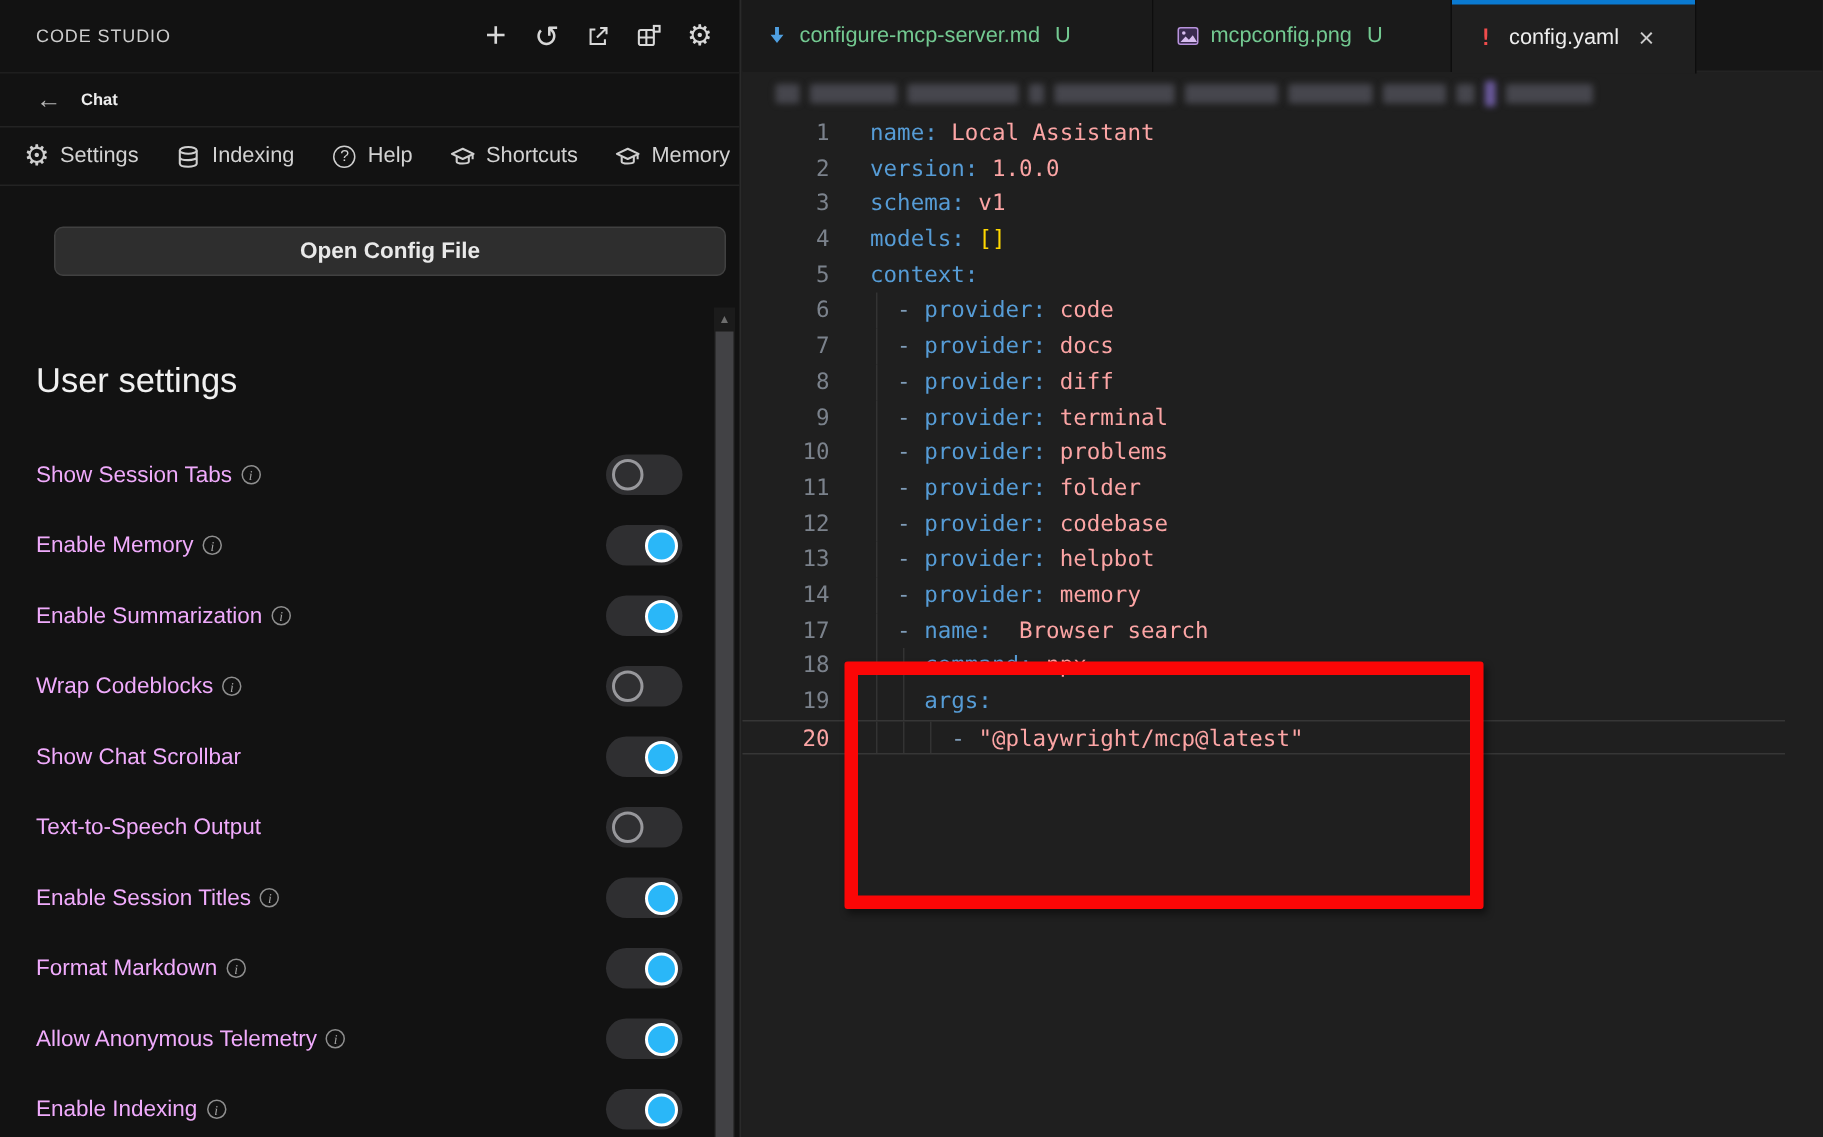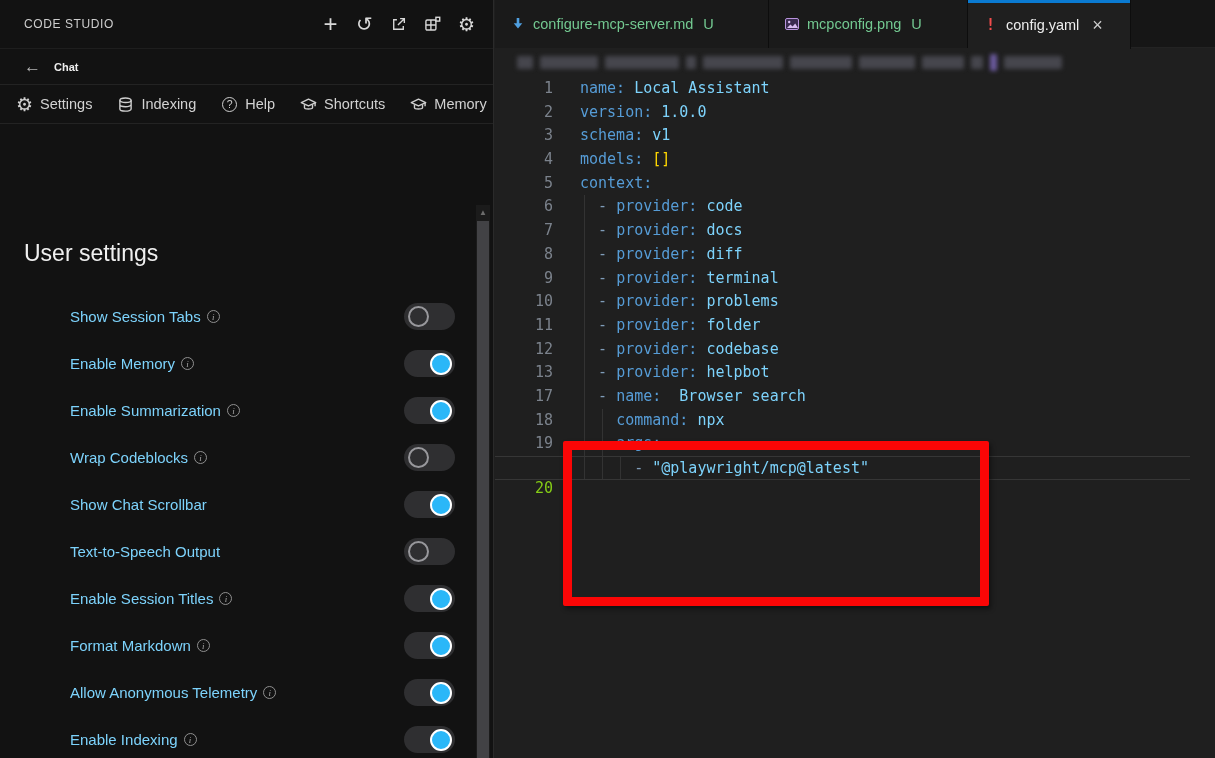--- a/index.html
+++ b/index.html
@@ -28,21 +28,21 @@
   .qmark { width:15px; height:15px; border:1.2px solid #cfcfcf; border-radius:50%;
     font-size:10.5px; display:flex; align-items:center; justify-content:center; }
   .open-config { position:absolute; top:151px; left:36px; width:448px; height:33px;
     background:#2e2e2e; border:1px solid #414141; border-radius:6px; color:#e9e9e9;
     font-weight:bold; font-size:15px; display:flex; align-items:center; justify-content:center;
     cursor:pointer; font-family:inherit; }
   .section-title { position:absolute; top:240px; left:24px; font-size:23px;
     font-weight:normal; color:#f0f0f0; }
   .settings-list { position:absolute; top:293px; left:24px; width:431px; }
   .setting-row { height:47px; display:flex; align-items:center; }
-  .setting-label { font-size:15px; color:#7dd3fc;margin-left:46px; }
+  .setting-label { font-size:15px; color:#f0abfc; }
   .info-icon { display:inline-flex; width:13px; height:13px; border:1px solid #8f8f8f;
     border-radius:50%; color:#a5a5a5; font-size:9px; align-items:center; justify-content:center;
     margin-left:6px; vertical-align:7px; font-style:italic; font-family:"Liberation Serif",serif; }
   .toggle { margin-left:auto; width:51px; height:27px; border-radius:14px;
     background:#2f2f31; position:relative; cursor:pointer; flex:none; }
   .knob { position:absolute; top:3px; left:4px; width:21px; height:21px; border-radius:50%;
     border:2px solid #98989c; background:transparent; }
   .toggle.on .knob { left:auto; right:3px; top:2.5px; width:22px; height:22px;
     background:#2ab7f8; border:2.5px solid #ffffff; }
   .sb-scroll { position:absolute; right:3px; top:205px; bottom:0; width:14px; background:#1b1b1b; }
@@ -71,23 +71,23 @@
   .bc-block.purple { background:#6b5a9e; height:17px; width:7px; }
   .hint { padding-left:85px; height:22px; line-height:20px; color:#999999; font-size:13.5px; }
 
   .code { position:relative; font-family:"DejaVu Sans Mono",monospace; font-size:15px;
     padding-right:25px; }
   .cl { display:flex; height:23.7px; line-height:23.7px; white-space:pre; }
   .cl .ln { width:58px; text-align:right; color:#7b828c; flex:none;
     font-family:"DejaVu Sans Mono",monospace; }
   .cl .ct { padding-left:27px; position:relative; flex:1; }
   .cl.cur { border-top:1px solid #363636; border-bottom:1px solid #363636; }
-  .cl.cur .ln { color:#84cc16;margin-top:20px; }
+  .cl.cur .ln { color:#fca5a5; }
   .guide { position:absolute; top:0; bottom:0; width:1px; background:#333333; }
-  .tk-k { color:#569cd6; } .tk-s { color:#7dd3fc; } .tk-b { color:#ffd700; }
+  .tk-k { color:#569cd6; } .tk-s { color:#fca5a5; } .tk-b { color:#ffd700; }
   .tk-p { color:#7f9cb8; } .tk-n { color:#d4d4d4; }
 
   .hlbox { position:absolute; left:68px; top:441px; width:426px; height:165px;
     border:9px solid #fb0606; pointer-events:none; z-index:5; border-radius:2px;
     box-shadow:2px 3px 5px rgba(0,0,0,.45); }
 </style>
 </head>
 <body>
 
 <div class="sidebar">
@@ -157,20 +157,21 @@
         <span class="nicon">
           <svg width="17" height="17" viewBox="0 0 16 16" fill="none" stroke-width="1.3">
             <path d="M8 3 1.2 6.2 8 9.4l6.8-3.2z" stroke="currentColor" stroke-linejoin="round"></path>
             <path d="M4.2 8v3.1c0 1.5 7.6 1.5 7.6 0V8M14.2 6.6v3" stroke="currentColor"></path>
           </svg>
         </span>
         <span>Memory</span>
       </span>
     </div>
 
+  <button class="open-config">Open Config File</button>
 
   <div class="section-title">User settings</div>
 
   <div class="settings-list">
       <div class="setting-row">
         <span class="setting-label">Show Session Tabs</span>
         <span class="info-icon">i</span>
         <span class="toggle">
           <span class="knob"></span>
         </span>
@@ -294,19 +295,20 @@
       <div class="cl"><span class="ln">4</span><span class="ct"><span class="tk-k">models:</span><span class="tk-n"> </span><span class="tk-b">[]</span></span></div>
       <div class="cl"><span class="ln">5</span><span class="ct"><span class="tk-k">context:</span></span></div>
       <div class="cl"><span class="ln">6</span><span class="ct"><span class="guide" style="left:31px"></span><span class="tk-p">  - </span><span class="tk-k">provider:</span><span class="tk-s"> code</span></span></div>
       <div class="cl"><span class="ln">7</span><span class="ct"><span class="guide" style="left:31px"></span><span class="tk-p">  - </span><span class="tk-k">provider:</span><span class="tk-s"> docs</span></span></div>
       <div class="cl"><span class="ln">8</span><span class="ct"><span class="guide" style="left:31px"></span><span class="tk-p">  - </span><span class="tk-k">provider:</span><span class="tk-s"> diff</span></span></div>
       <div class="cl"><span class="ln">9</span><span class="ct"><span class="guide" style="left:31px"></span><span class="tk-p">  - </span><span class="tk-k">provider:</span><span class="tk-s"> terminal</span></span></div>
       <div class="cl"><span class="ln">10</span><span class="ct"><span class="guide" style="left:31px"></span><span class="tk-p">  - </span><span class="tk-k">provider:</span><span class="tk-s"> problems</span></span></div>
       <div class="cl"><span class="ln">11</span><span class="ct"><span class="guide" style="left:31px"></span><span class="tk-p">  - </span><span class="tk-k">provider:</span><span class="tk-s"> folder</span></span></div>
       <div class="cl"><span class="ln">12</span><span class="ct"><span class="guide" style="left:31px"></span><span class="tk-p">  - </span><span class="tk-k">provider:</span><span class="tk-s"> codebase</span></span></div>
       <div class="cl"><span class="ln">13</span><span class="ct"><span class="guide" style="left:31px"></span><span class="tk-p">  - </span><span class="tk-k">provider:</span><span class="tk-s"> helpbot</span></span></div>
+      <div class="cl"><span class="ln">14</span><span class="ct"><span class="guide" style="left:31px"></span><span class="tk-p">  - </span><span class="tk-k">provider:</span><span class="tk-s"> memory</span></span></div>
       <div class="cl"><span class="ln">17</span><span class="ct"><span class="guide" style="left:31px"></span><span class="tk-p">  - </span><span class="tk-k">name:</span><span class="tk-s">  Browser search</span></span></div>
       <div class="cl"><span class="ln">18</span><span class="ct"><span class="guide" style="left:31px"></span><span class="guide" style="left:49px"></span><span class="tk-n">    </span><span class="tk-k">command:</span><span class="tk-s"> npx</span></span></div>
       <div class="cl"><span class="ln">19</span><span class="ct"><span class="guide" style="left:31px"></span><span class="guide" style="left:49px"></span><span class="tk-n">    </span><span class="tk-k">args:</span></span></div>
       <div class="cl cur"><span class="ln">20</span><span class="ct"><span class="guide" style="left:31px"></span><span class="guide" style="left:49px"></span><span class="guide" style="left:67px"></span><span class="tk-p">      - </span><span class="tk-s">"@playwright/mcp@latest"</span></span></div>
     </div>
   <div class="hlbox"></div>
 </div>
 
 </body></html>

